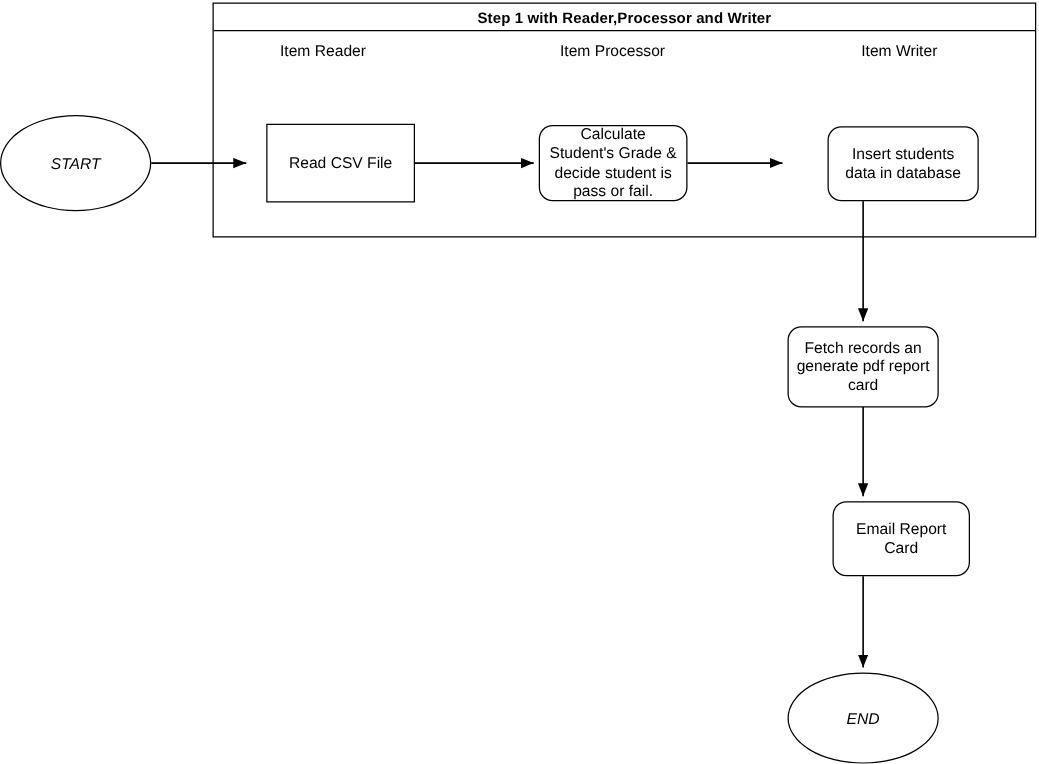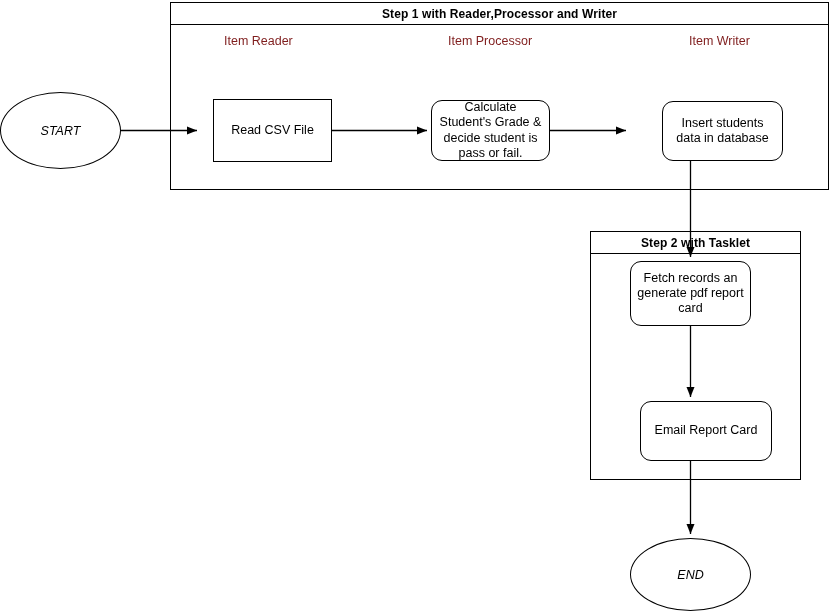--- a/index.html
+++ b/index.html
@@ -78,21 +78,21 @@
     align-items: center;
     justify-content: center;
     font-size: 12.5px;
     color: #000000;
     font-style: italic;
   }
   
   .lane-caption {
     position: absolute;
     font-size: 12.5px;
-    color: #7f1d1d;
+    color: #000000;
     white-space: nowrap;
   }
 </style>
 </head>
 <body>
 
 <div id="canvas">
 
   <svg class="svg-layer" viewBox="0 0 831 611" xmlns="http://www.w3.org/2000/svg">
     <defs>
@@ -123,34 +123,31 @@
 
     <g>
       <line x1="690.5" y1="461" x2="690.5" y2="534" stroke="#000000" stroke-width="1.3" marker-end="url(#arrowhead)"></line>
     </g>
   </svg>
 
   <div class="container-frame" id="c-step1" style="left: 170px; top: 2px; width: 659px; height: 188px;">
     <div class="container-header" style="height: 22px;">Step 1 with Reader,Processor and Writer</div>
   </div>
 
-  <div class="container-frame" id="c-step2" style="left: 590px; top: 231px; width: 211px; height: 249px;">
-    <div class="container-header" style="height: 22px;">Step 2 with Tasklet</div>
-  </div>
 
   <div class="lane-caption" id="cap-0" style="left: 224px; top: 34px;">Item Reader</div>
   <div class="lane-caption" id="cap-1" style="left: 448px; top: 34px;">Item Processor</div>
   <div class="lane-caption" id="cap-2" style="left: 649px; top: 34px; margin-left: 40px;">Item Writer</div>
 
   <div class="terminator" id="term-0" style="left: 0px; top: 92px; width: 121px; height: 77px;">START</div>
   <div class="terminator" id="term-1" style="left: 630px; top: 538px; width: 121px; height: 73px;">END</div>
 
   <div class="node sharp" id="node-0" style="left: 201px; top: 99px; width: 119px; height: 63px;">Read CSV File</div>
 
   <div class="node rounded" id="node-1" style="left: 431px; top: 100px; width: 119px; height: 61px;">Calculate Student's Grade &amp; decide student is pass or fail.</div>
 
   <div class="node rounded" id="node-2" style="left: 630px; top: 101px; width: 121px; height: 60px; margin-left: 32px;">Insert students data in database</div>
 
   <div class="node rounded" id="node-3" style="left: 630px; top: 261px; width: 121px; height: 65px;">Fetch records an generate pdf report card</div>
 
-  <div class="node rounded" id="node-4" style="left: 640px; top: 401px; width: 132px; height: 60px;">Email Report Card</div>
+  <div class="node rounded" id="node-4" style="left: 666px; top: 401px; width: 110px; height: 60px;">Email Report Card</div>
 
 </div>
 
 </body></html>

